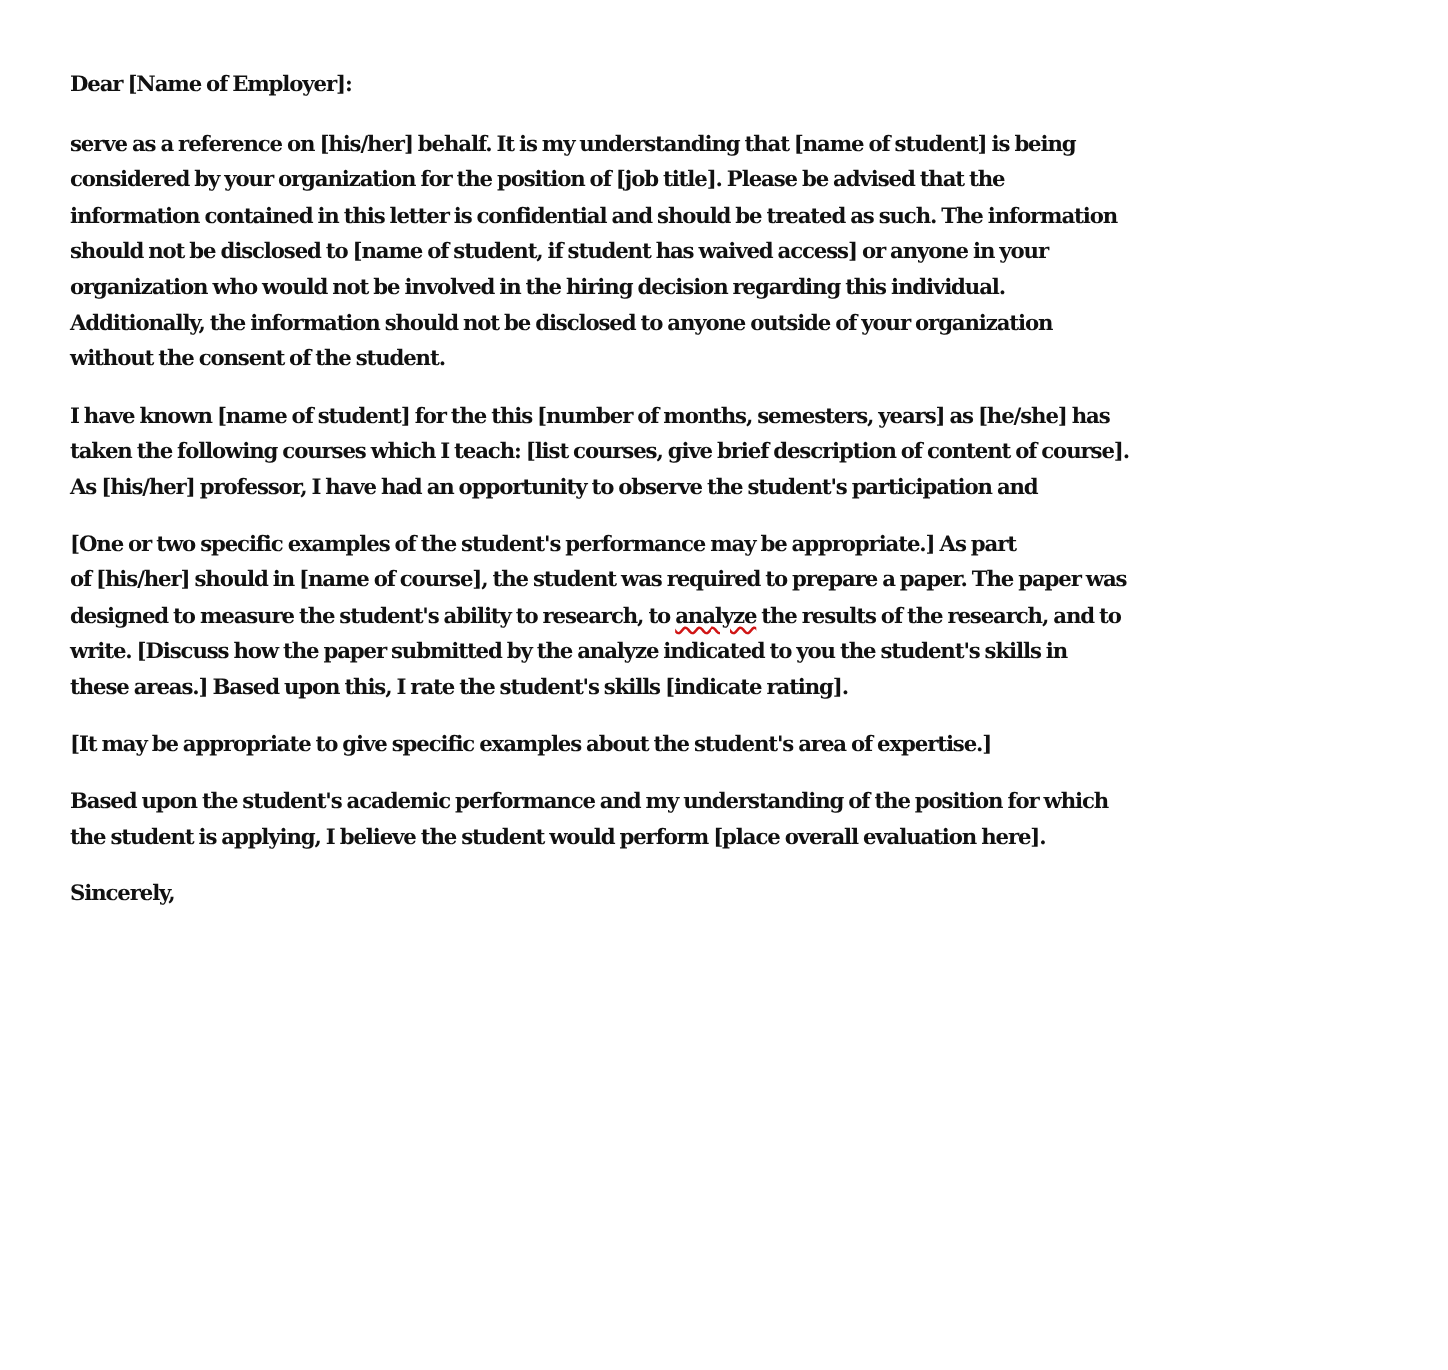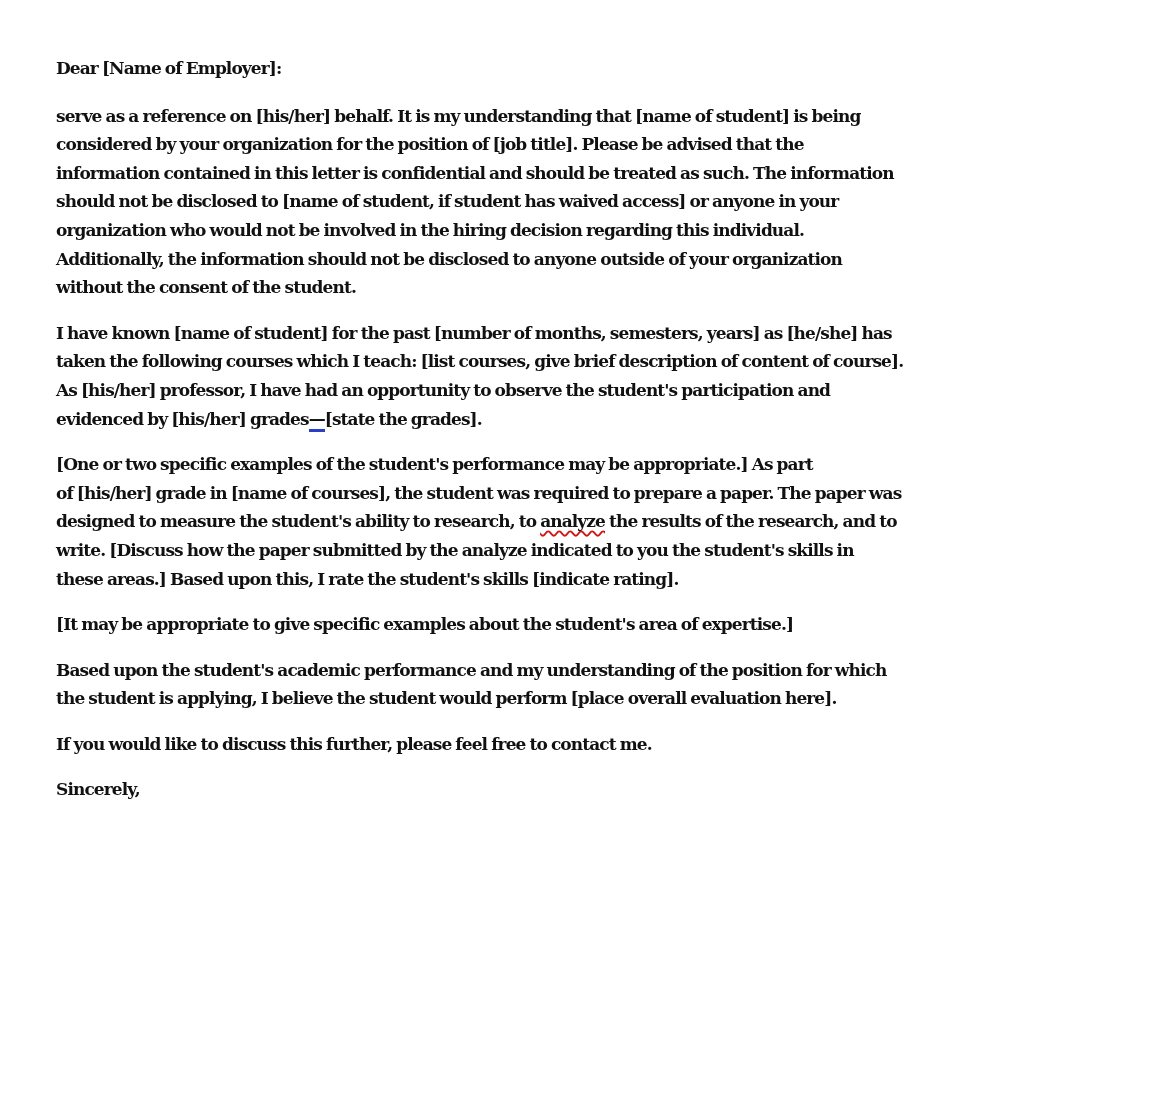--- a/index.html
+++ b/index.html
@@ -59,44 +59,40 @@
     <span class="line">serve as a reference on [his/her] behalf. It is my understanding that [name of student] is being</span>
     <span class="line">considered by your organization for the position of [job title]. Please be advised that the</span>
     <span class="line">information contained in this letter is confidential and should be treated as such. The information</span>
     <span class="line">should not be disclosed to [name of student, if student has waived access] or anyone in your</span>
     <span class="line">organization who would not be involved in the hiring decision regarding this individual.</span>
     <span class="line">Additionally, the information should not be disclosed to anyone outside of your organization</span>
     <span class="line">without the consent of the student.</span>
   </p>
 
   <p class="para">
-    <span class="line">I have known [name of student] for the past [number of months, semesters, years] as [he/she] has</span>
+    <span class="line">I have known [name of student] for the this [number of months, semesters, years] as [he/she] has</span>
     <span class="line">taken the following courses which I teach: [list courses, give brief description of content of course].</span>
     <span class="line">As [his/her] professor, I have had an opportunity to observe the student's participation and</span>
-    <span class="line"><span>evidenced by [his/her] grades</span><span class="grammar-mark">—</span><span>[state the grades].</span></span>
   </p>
 
   <p class="para">
     <span class="line">[One or two specific examples of the student's performance may be appropriate.] As part</span>
-    <span class="line">of [his/her] grade in [name of courses], the student was required to prepare a paper. The paper was</span>
+    <span class="line">of [his/her] should in [name of course], the student was required to prepare a paper. The paper was</span>
     <span class="line"><span>designed to measure the student's ability to research, to </span><span class="spell-mark">analyze</span><span> the results of the research, and to</span></span>
     <span class="line">write. [Discuss how the paper submitted by the analyze indicated to you the student's skills in</span>
     <span class="line">these areas.] Based upon this, I rate the student's skills [indicate rating].</span>
   </p>
 
   <p class="para">
     <span class="line">[It may be appropriate to give specific examples about the student's area of expertise.]</span>
   </p>
 
   <p class="para">
     <span class="line">Based upon the student's academic performance and my understanding of the position for which</span>
     <span class="line">the student is applying, I believe the student would perform [place overall evaluation here].</span>
   </p>
 
-  <p class="para">
-    <span class="line">If you would like to discuss this further, please feel free to contact me.</span>
-  </p>
 
   <p class="para">
     <span class="line">Sincerely,</span>
   </p>
 
 </div>
 
 </body></html>

